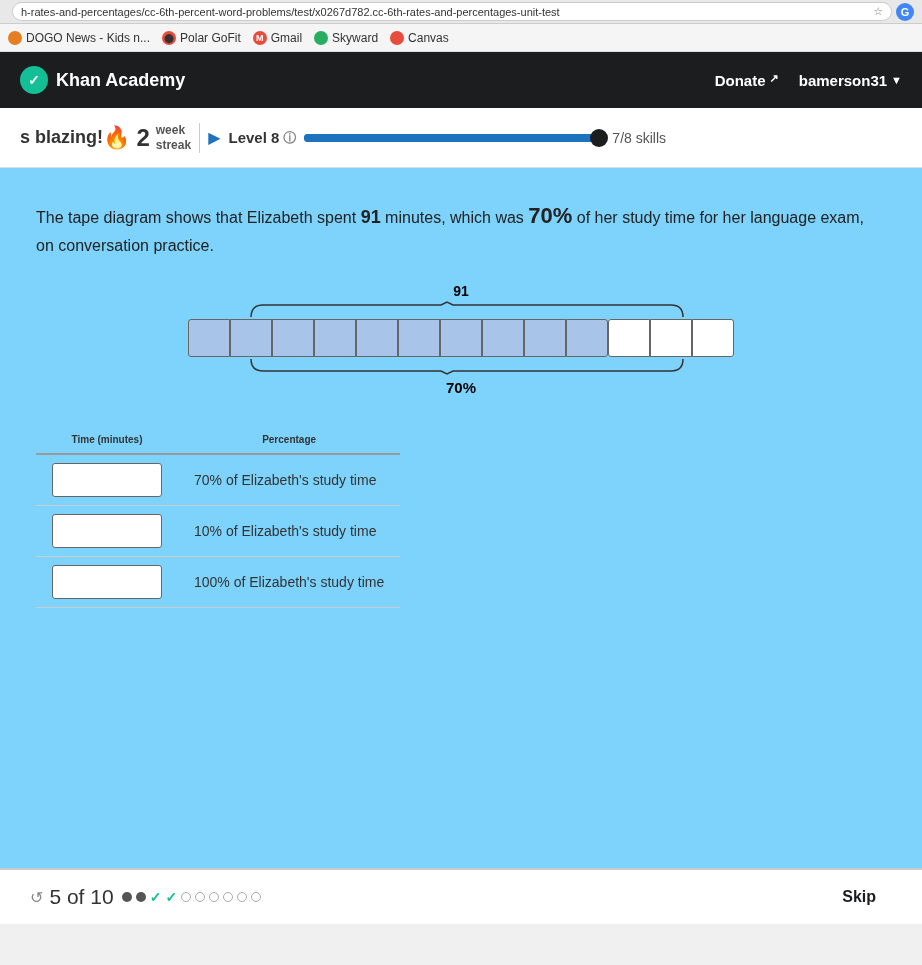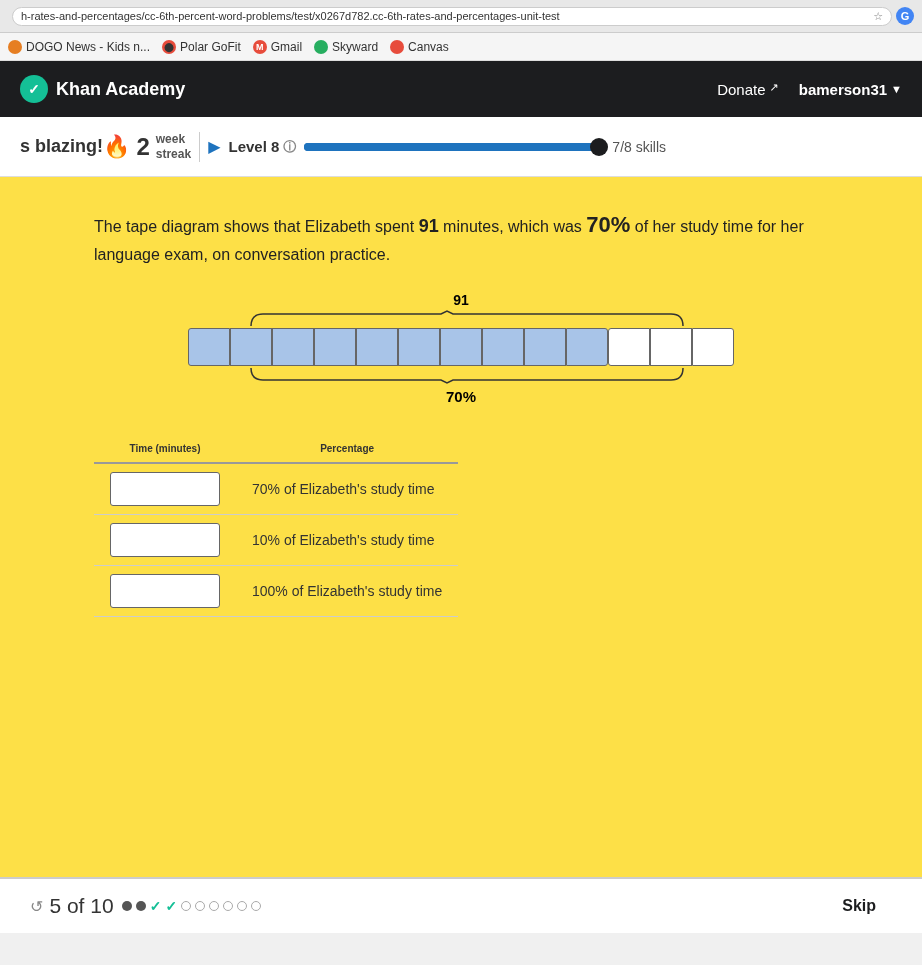--- a/index.html
+++ b/index.html
@@ -4,21 +4,21 @@
   <style>
     * { box-sizing: border-box; margin: 0; padding: 0; }
     body { font-family: Arial, sans-serif; background: #f0f0f0; width: 922px; min-height: 965px; overflow-x: hidden; }
 
     
     .browser-bar {
       background: #e8e8e8;
       height: 24px;
       display: flex;
       align-items: center;
-      padding: 16px 8px;
+      padding: 7px 8px;
       font-size: 11px;
       color: #333;
       border-bottom: 1px solid #ccc;
     }
     .url-bar {
       flex: 1;
       background: white;
       border: 1px solid #ccc;
       border-radius: 10px;
       padding: 2px 8px;
@@ -54,21 +54,21 @@
       align-items: center;
       justify-content: space-between;
       padding: 0 20px;
     }
     .ka-logo { display: flex; align-items: center; gap: 8px; color: white; font-size: 18px; font-weight: bold; }
     .ka-logo-icon { width: 28px; height: 28px; background: #14bf96; border-radius: 50%; display: flex; align-items: center; justify-content: center; color: white; font-size: 14px; font-weight: bold; }
     .ka-header-right { display: flex; align-items: center; gap: 20px; }
     .donate-btn {
       color: white;
       font-size: 15px;
-      font-weight: 400;
+      font-weight: 700;
       display: flex;
       align-items: flex-start;
       gap: 4px;
       cursor: pointer;
       text-decoration: none;
     }
     .external-link-icon { font-size: 11px; }
     .username { color: white; font-size: 15px; font-weight: 600; cursor: pointer; display: flex; align-items: center; gap: 4px; }
 
     
@@ -90,22 +90,22 @@
     .play-icon { color: #1e73be; font-size: 16px; cursor: pointer; }
     .level-text { font-size: 15px; font-weight: 600; color: #333; display: flex; align-items: center; gap: 4px; }
     .info-icon { font-size: 13px; color: #888; cursor: pointer; }
     .progress-bar-container { flex: 1; height: 8px; background: #1e73be; border-radius: 4px; position: relative; max-width: 300px; }
     .progress-bar-fill { height: 100%; background: #1e73be; border-radius: 4px; width: 100%; }
     .progress-dot { width: 18px; height: 18px; background: #1c1d1f; border-radius: 50%; position: absolute; right: -4px; top: 50%; transform: translateY(-50%); }
     .skills-text { font-size: 14px; color: #555; white-space: nowrap; }
 
     
     .main-content {
-      background: #fde047;
-      padding: 30px 94px;
+      background: #7dd3fc;
+      padding: 30px 36px;
       min-height: 700px;
     }
 
     .problem-text {
       font-size: 16px;
       color: #222;
       line-height: 1.6;
       margin-bottom: 24px;
     }
     .problem-text .bold-num { font-weight: bold; font-size: 18px; }

